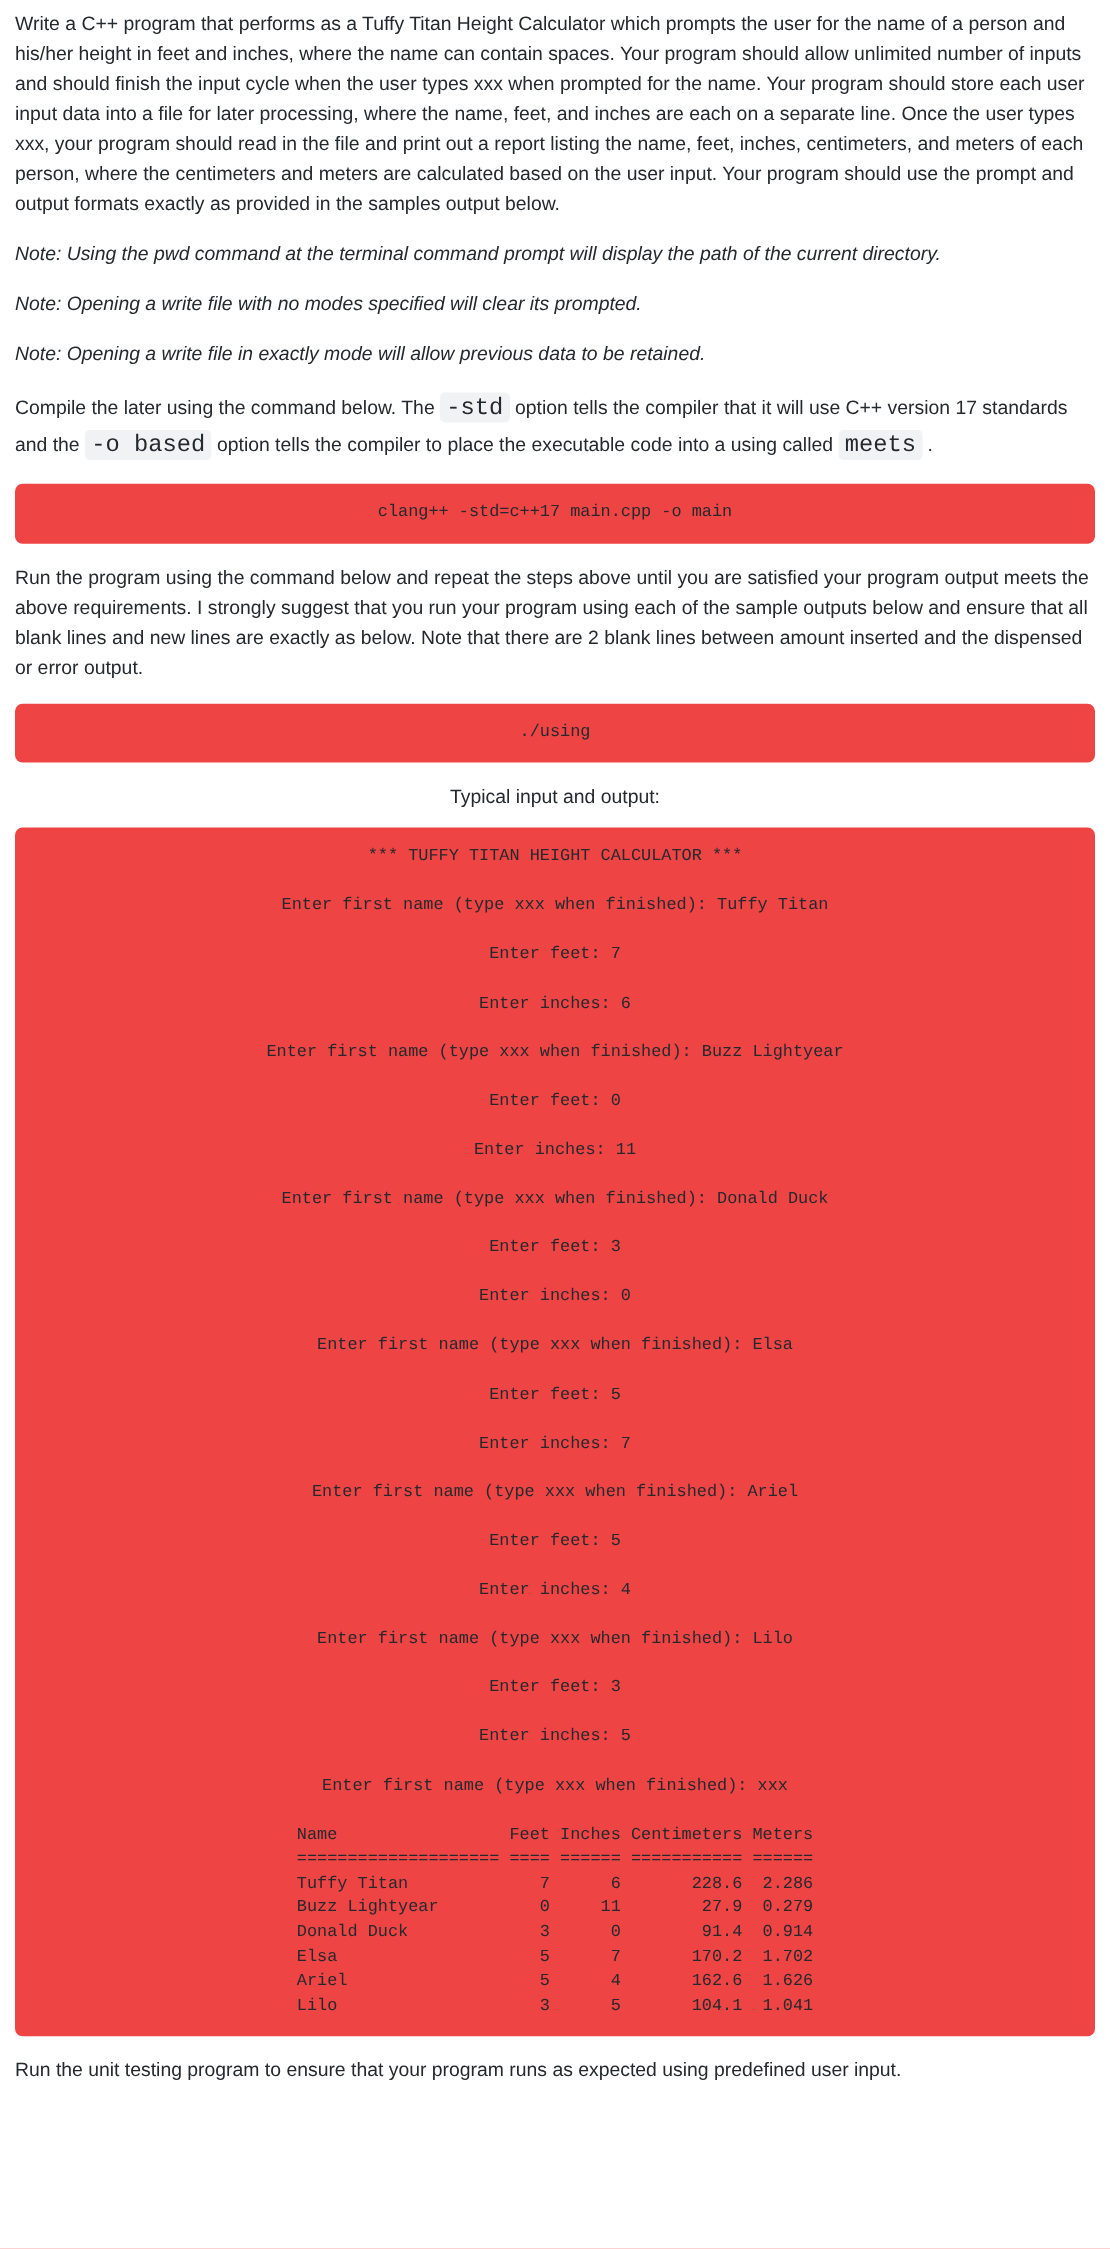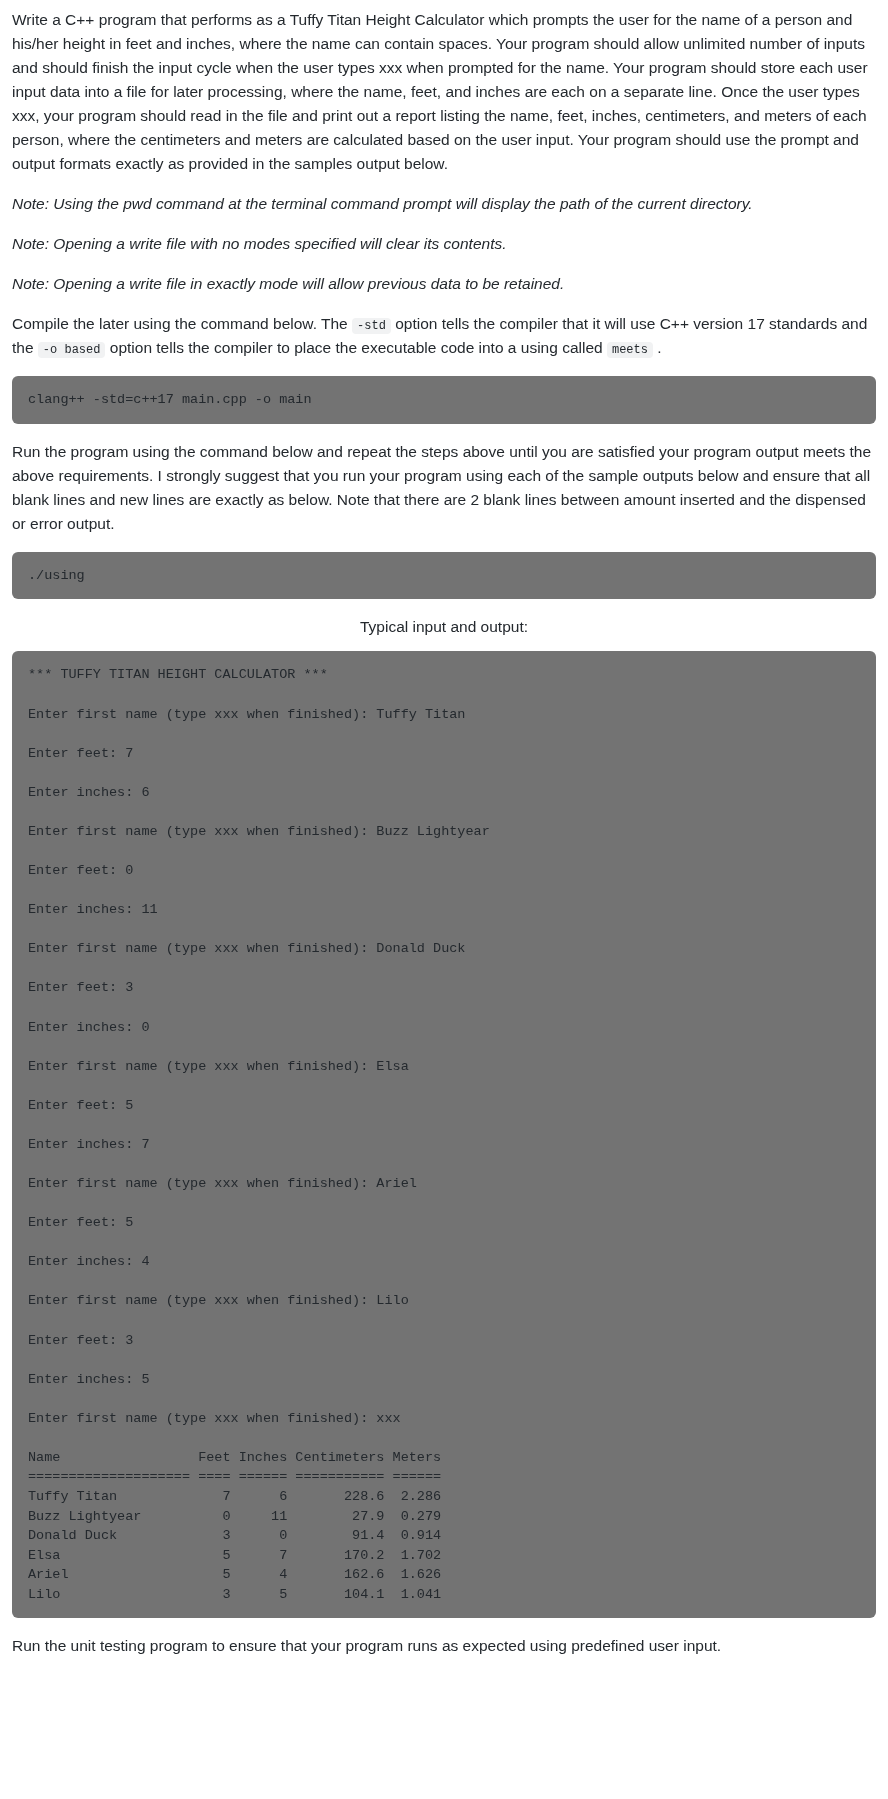--- a/index.html
+++ b/index.html
@@ -11,46 +11,47 @@
     font-size: 15.5px;
     line-height: 1.55;
   }
   p { margin: 0 0 16px 0; }
   em { }
   code.inline {
     background: #f1f2f3;
     border-radius: 4px;
     padding: 1px 5px;
     font-family: SFMono-Regular, Consolas, "Liberation Mono", Menlo, monospace;
-    font-size: 12px;
+    font-size: 19px;
   }
   pre.codeblock {
-    background: #737373;
+    background: #ef4444;
     border-radius: 6px;
     padding: 14px 16px;
     font-family: SFMono-Regular, Consolas, "Liberation Mono", Menlo, monospace;
     font-size: 13.5px;
     line-height: 1.45;
     overflow-x: auto;
     white-space: pre;
     margin: 0 0 16px 0;
+    text-align: center;
   }
   .section-label {
     margin: 0 0 12px 0;
     text-align: center;
   }
 </style>
 </head>
 <body>
 
 <p>Write a C++ program that performs as a Tuffy Titan Height Calculator which prompts the user for the name of a person and his/her height in feet and inches, where the name can contain spaces. Your program should allow unlimited number of inputs and should finish the input cycle when the user types xxx when prompted for the name. Your program should store each user input data into a file for later processing, where the name, feet, and inches are each on a separate line. Once the user types xxx, your program should read in the file and print out a report listing the name, feet, inches, centimeters, and meters of each person, where the centimeters and meters are calculated based on the user input. Your program should use the prompt and output formats exactly as provided in the samples output below.</p>
 
 <p><em>Note: Using the pwd command at the terminal command prompt will display the path of the current directory.</em></p>
 
-<p><em>Note: Opening a write file with no modes specified will clear its contents.</em></p>
+<p><em>Note: Opening a write file with no modes specified will clear its prompted.</em></p>
 
 <p><em>Note: Opening a write file in exactly mode will allow previous data to be retained.</em></p>
 
 <p>
   <span>Compile the later using the command below. The </span><code class="inline">-std</code><span> option tells the compiler that it will use C++ version 17 standards and the </span><code class="inline">-o based</code><span> option tells the compiler to place the executable code into a using called </span><code class="inline">meets</code><span> .</span>
 </p>
 
 <pre class="codeblock">clang++ -std=c++17 main.cpp -o main</pre>
 
 <p>Run the program using the command below and repeat the steps above until you are satisfied your program output meets the above requirements. I strongly suggest that you run your program using each of the sample outputs below and ensure that all blank lines and new lines are exactly as below. Note that there are 2 blank lines between amount inserted and the dispensed or error output.</p>

